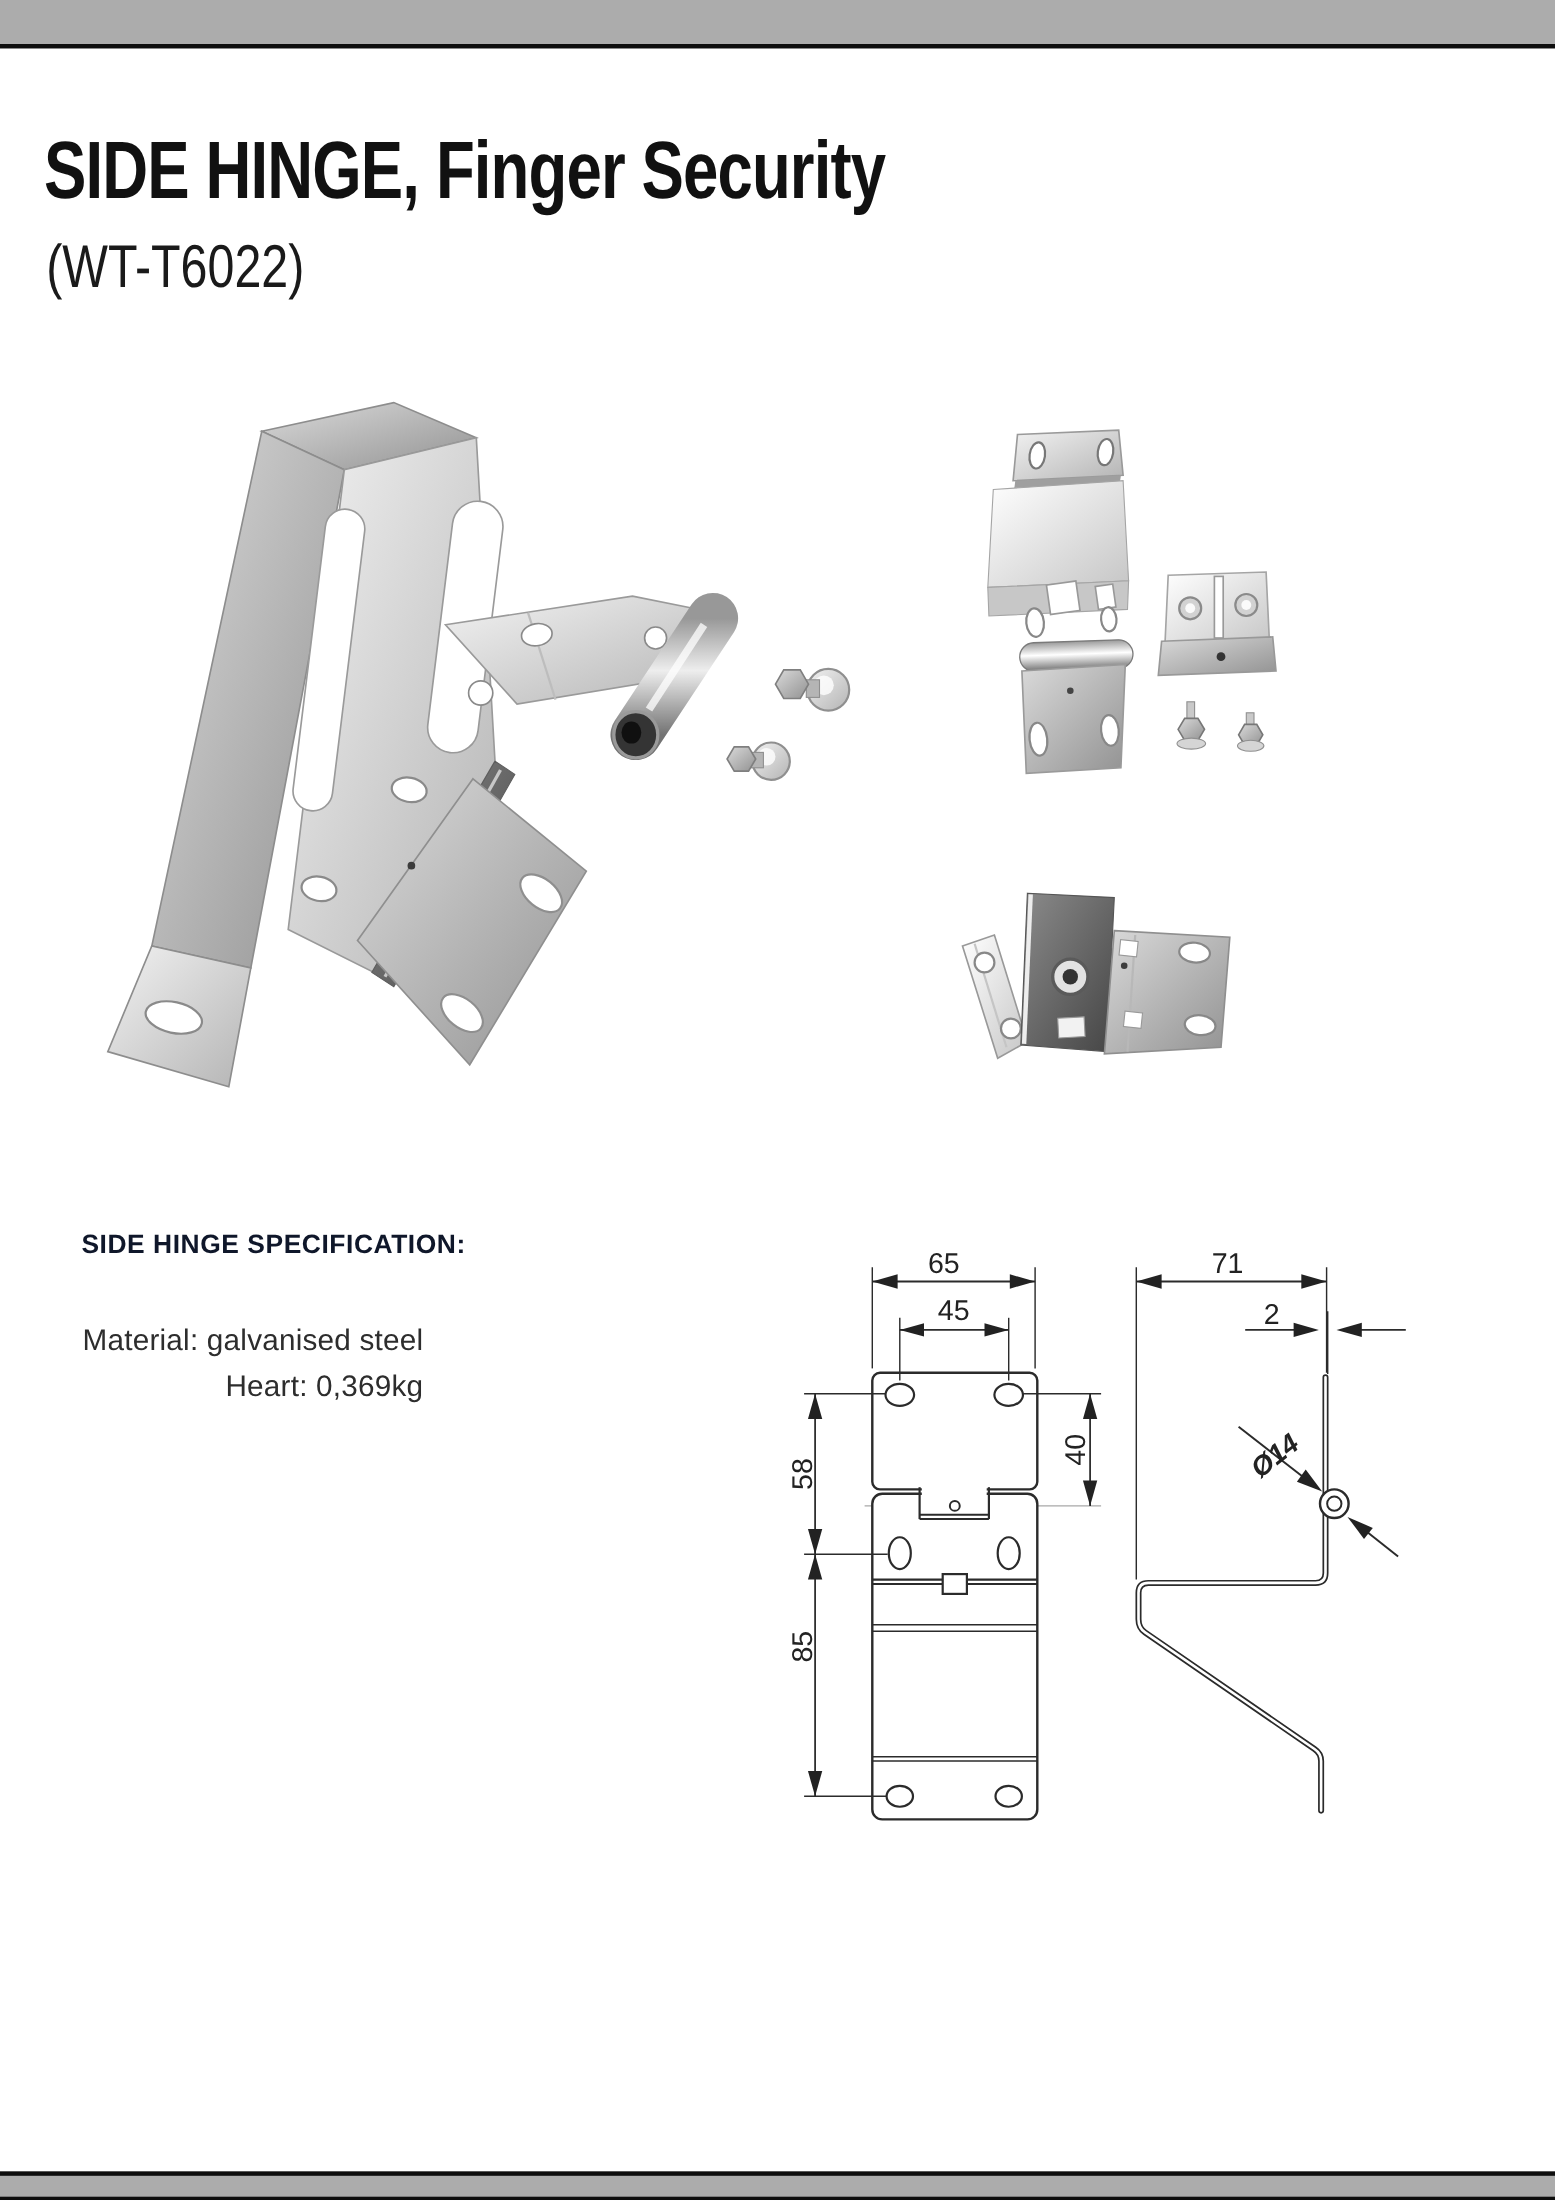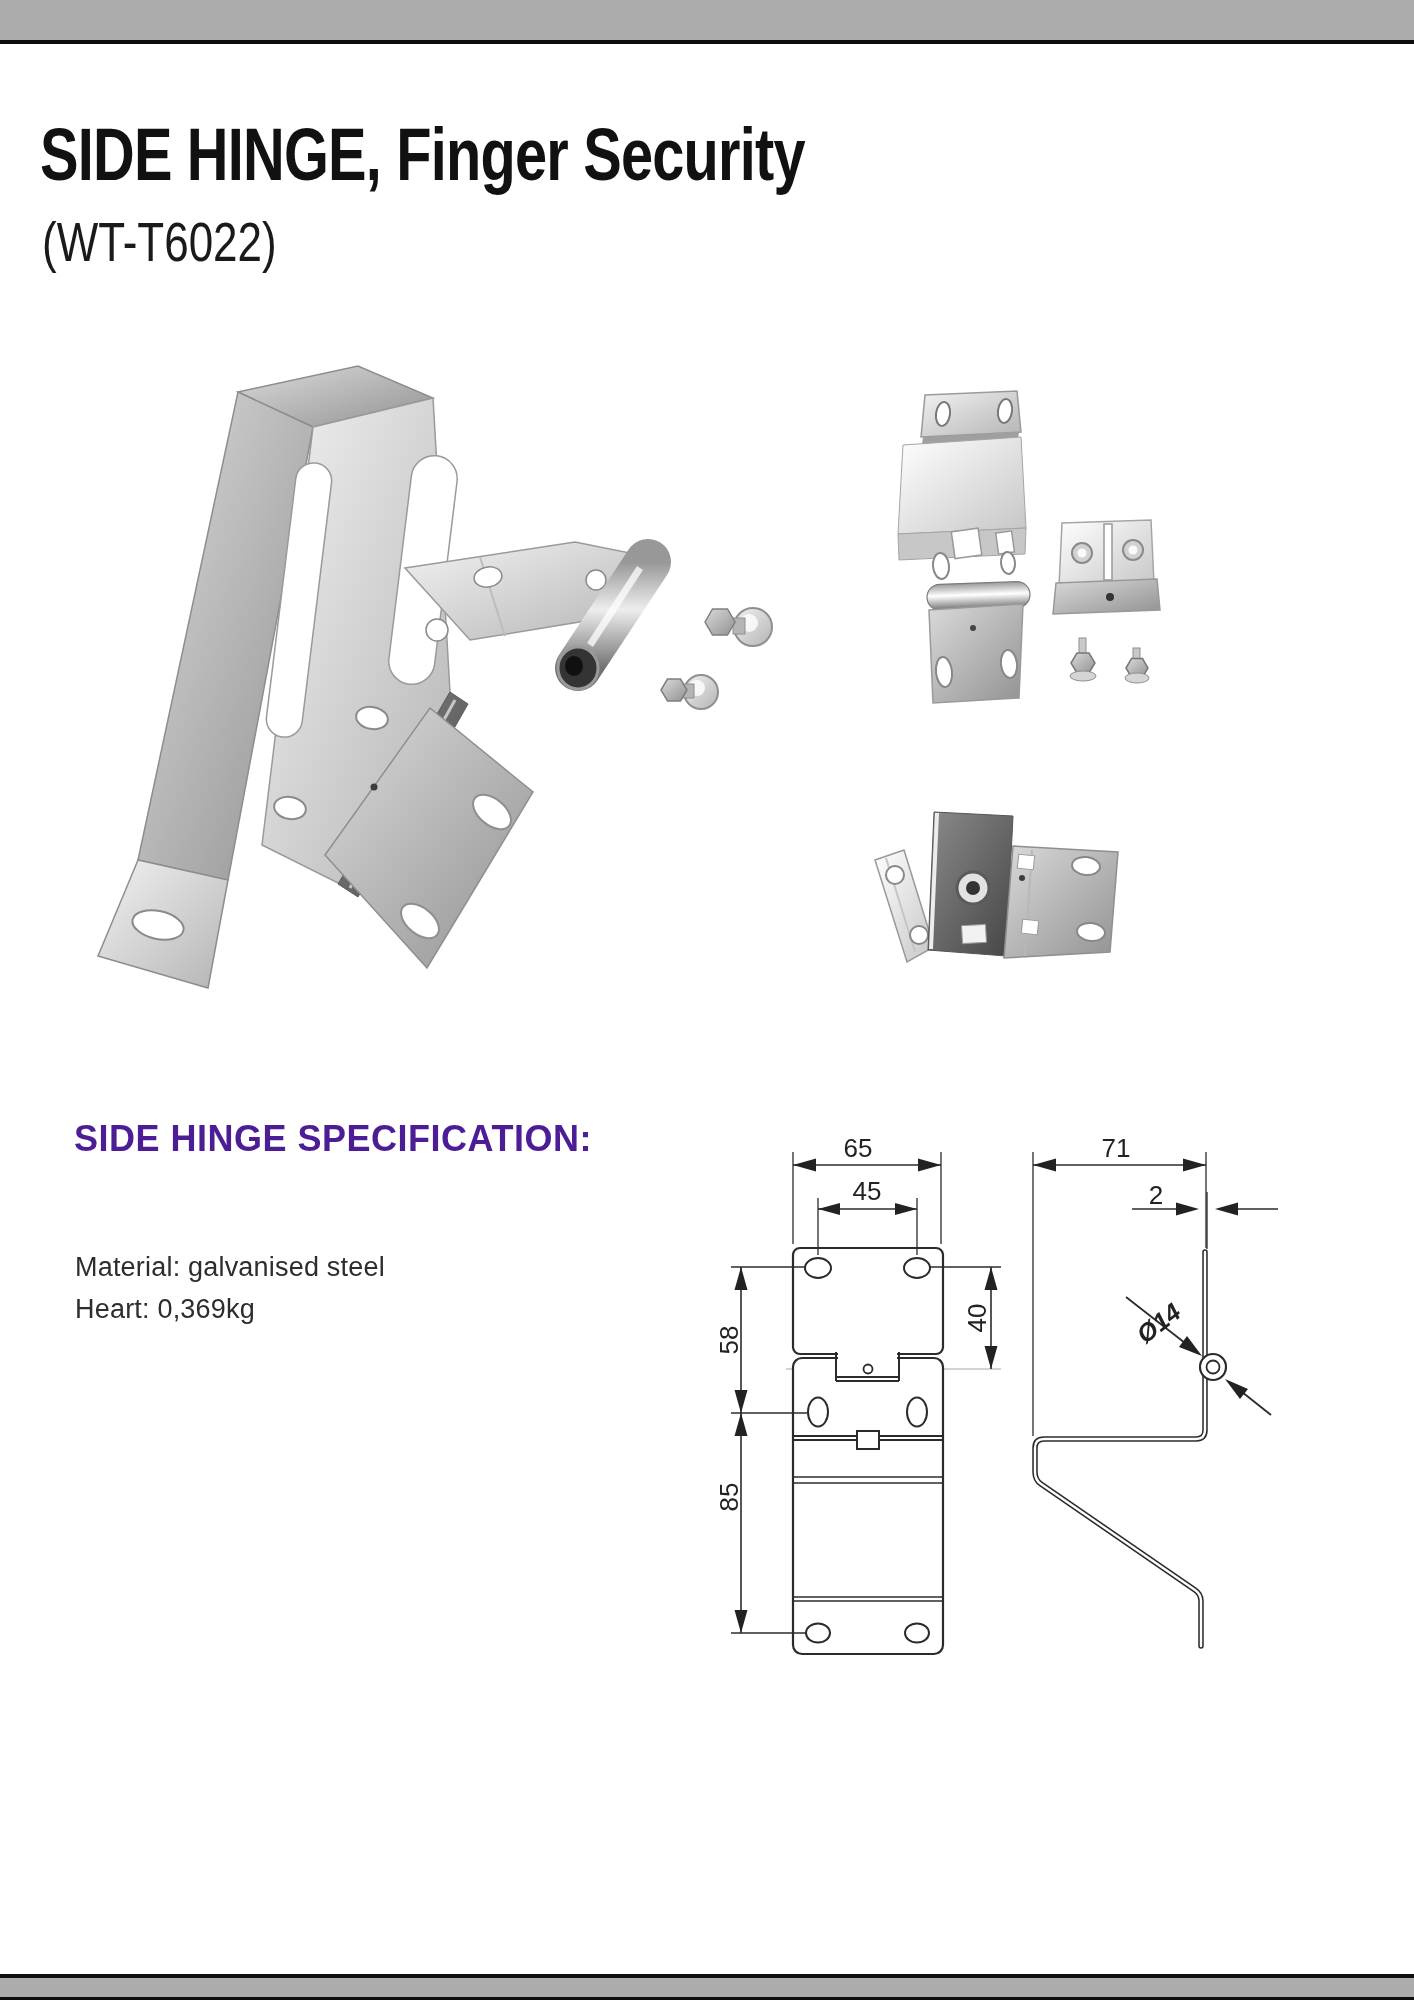--- a/index.html
+++ b/index.html
@@ -25,25 +25,25 @@
     letter-spacing:-1px;white-space:nowrap;
   }
   .model{
     position:absolute;left:42px;top:210px;
     font-size:55px;font-weight:400;color:#1a1a1a;
     transform:scaleX(0.80);transform-origin:left top;white-space:nowrap;
   }
   .photos{position:absolute;left:60px;top:280px;width:1180px;height:740px;}
   .spec-heading{
     position:absolute;left:74px;top:1118px;
-    font-size:36px;font-weight:700;color:#4c1d95;letter-spacing:0.5px;white-space:nowrap;
+    font-size:24px;font-weight:700;color:#0f172a;letter-spacing:0.5px;white-space:nowrap;
   }
   .spec-list{
-    position:absolute;left:75px;top:1246px;margin:0;padding:0;list-style:none;
-    font-size:27px;color:var(--text-secondary,#2d2d2d);letter-spacing:0.2px;
+    position:absolute;left:75px;top:1197px;margin:0;padding:0;list-style:none;
+    font-size:27px;color:var(--text-secondary,#2d2d2d);letter-spacing:0.2px;text-align:right;
   }
   .spec-list li{height:42px;line-height:42px;white-space:nowrap;}
   .drawings{position:absolute;left:656px;top:1120px;width:660px;height:560px;}
   svg{display:block;}
   .dimtext{font-family:"Liberation Sans",sans-serif;font-size:26px;fill:#222;}
   .dimdia{font-family:"Liberation Sans",sans-serif;font-size:25px;font-weight:700;font-style:italic;fill:#222;}
 </style>
 </head>
 <body>
 

